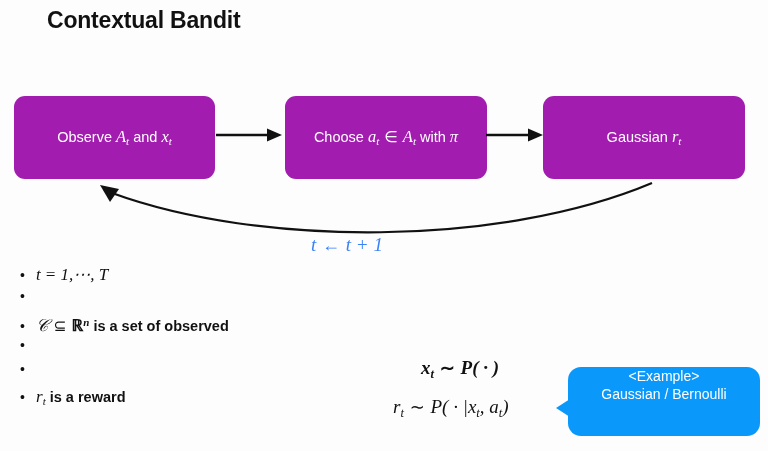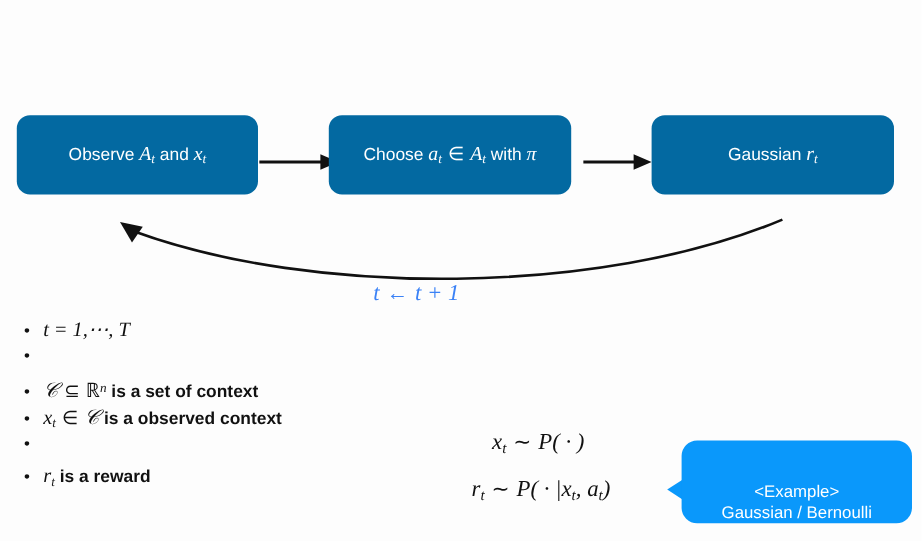--- a/index.html
+++ b/index.html
@@ -25,33 +25,33 @@
     font-weight: bold;
     color: #111111;
     letter-spacing: -0.2px;
     white-space: nowrap;
   }
 
   
   .flow-box {
     position: absolute;
     top: 96px;
-    height: 66px;
-    background: #0369a1;
+    height: 83px;
+    background: #a21caf;
     border-radius: 11px;
     display: flex;
     align-items: center;
     justify-content: center;
     color: #ffffff;
     font-size: 14.5px;
     font-weight: normal;
     white-space: nowrap;
   }
   #box-observe { left: 14px;  width: 201px; }
-  #box-choose  { left: 274px; width: 202px; }
+  #box-choose  { left: 285px; width: 202px; }
   #box-receive { left: 543px; width: 202px; }
 
   .mth {
     font-family: "Liberation Serif", serif;
     font-style: italic;
     font-size: 16.5px;
   }
   .mth .sub {
     font-size: 11px;
     vertical-align: -0.28em;
@@ -116,76 +116,77 @@
   .cal {
     font-family: "Liberation Serif", serif;
     font-style: italic;
     font-size: 17px;
     font-weight: normal;
   }
   .bb {
     font-family: "Liberation Serif", serif;
     font-style: normal;
     font-size: 16.5px;
-    font-weight: normal;
+    font-weight: bold;
   }
   .sup {
     font-size: 11px;
     vertical-align: 0.42em;
     font-family: "Liberation Serif", serif;
     font-style: italic;
   }
 
   
   .equation {
     position: absolute;
     font-family: "Liberation Serif", serif;
     font-style: italic;
     font-size: 19px;
     color: #111111;
     white-space: nowrap;
   }
   .equation .sub { font-size: 12.5px; vertical-align: -0.28em; }
   .equation .op  { font-size: 18px; font-style: normal; }
-  #eq-context { left: 410px; top: 357px; }
+  #eq-context { left: 421px; top: 357px; font-weight: bold; }
   #eq-reward  { left: 393px; top: 396px; }
 
   
   #callout {
     position: absolute;
     left: 568px;
     top: 367px;
     width: 192px;
     height: 69px;
     background: #0a98fb;
     border-radius: 13px;
     display: flex;
     flex-direction: column;
     align-items: center;
-    justify-content: flex-end;
+    justify-content: flex-start;
     color: #ffffff;
     font-size: 14px;
     line-height: 18px;
   }
   #callout-tail {
     position: absolute;
     left: 556px;
     top: 399px;
     width: 0;
     height: 0;
     border-top: 9px solid transparent;
     border-bottom: 9px solid transparent;
     border-right: 14px solid #0a98fb;
   }
 </style>
 </head>
 <body>
 
 <div id="slide">
 
+  <div id="title">Contextual Bandit</div>
 
   <div class="flow-box" id="box-observe">
     <span>
       <span>Observe</span>
       <span class="mth"><span>A</span><span class="sub">t</span></span>
       <span>and</span>
       <span class="mth"><span>x</span><span class="sub">t</span></span>
     </span>
   </div>
 
@@ -246,32 +247,26 @@
     <div class="bullet-row">
       <span class="bullet-dot">•</span>
     </div>
 
     <div class="bullet-row">
       <span class="bullet-dot">•</span>
       <span class="bullet-text">
         <span class="cal">𝒞</span>
         <span class="op">⊆</span>
         <span class="bb">ℝ<span class="sup">n</span></span>
-        <span>is a set of context</span>
+        <span>is a set of observed</span>
       </span>
     </div>
 
     <div class="bullet-row">
       <span class="bullet-dot">•</span>
-      <span class="bullet-text">
-        <span class="mth"><span>x</span><span class="sub">t</span></span>
-        <span class="op">∈</span>
-        <span class="cal">𝒞</span>
-        <span>is a observed context</span>
-      </span>
     </div>
 
     <div class="bullet-row">
       <span class="bullet-dot">•</span>
     </div>
 
     <div class="bullet-row">
       <span class="bullet-dot">•</span>
       <span class="bullet-text">
         <span class="mth"><span>r</span><span class="sub">t</span></span>

